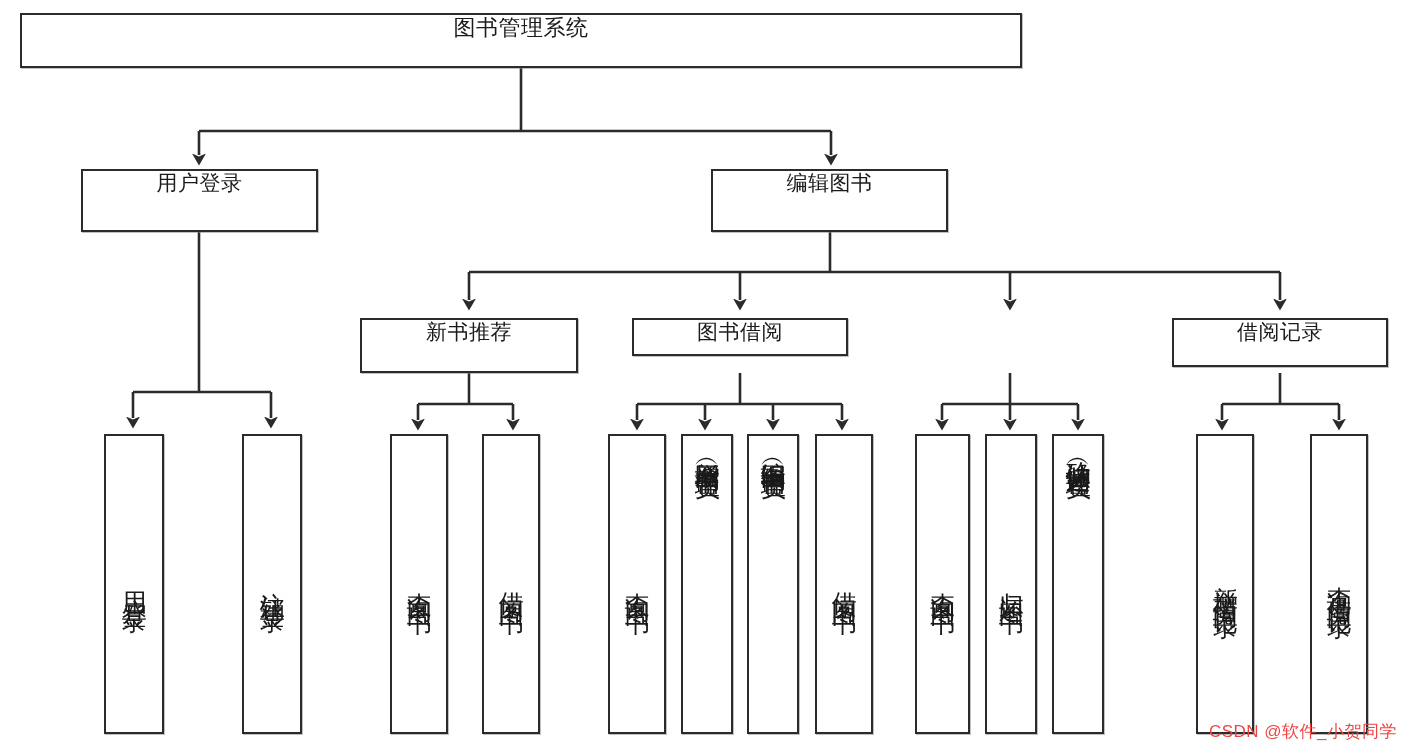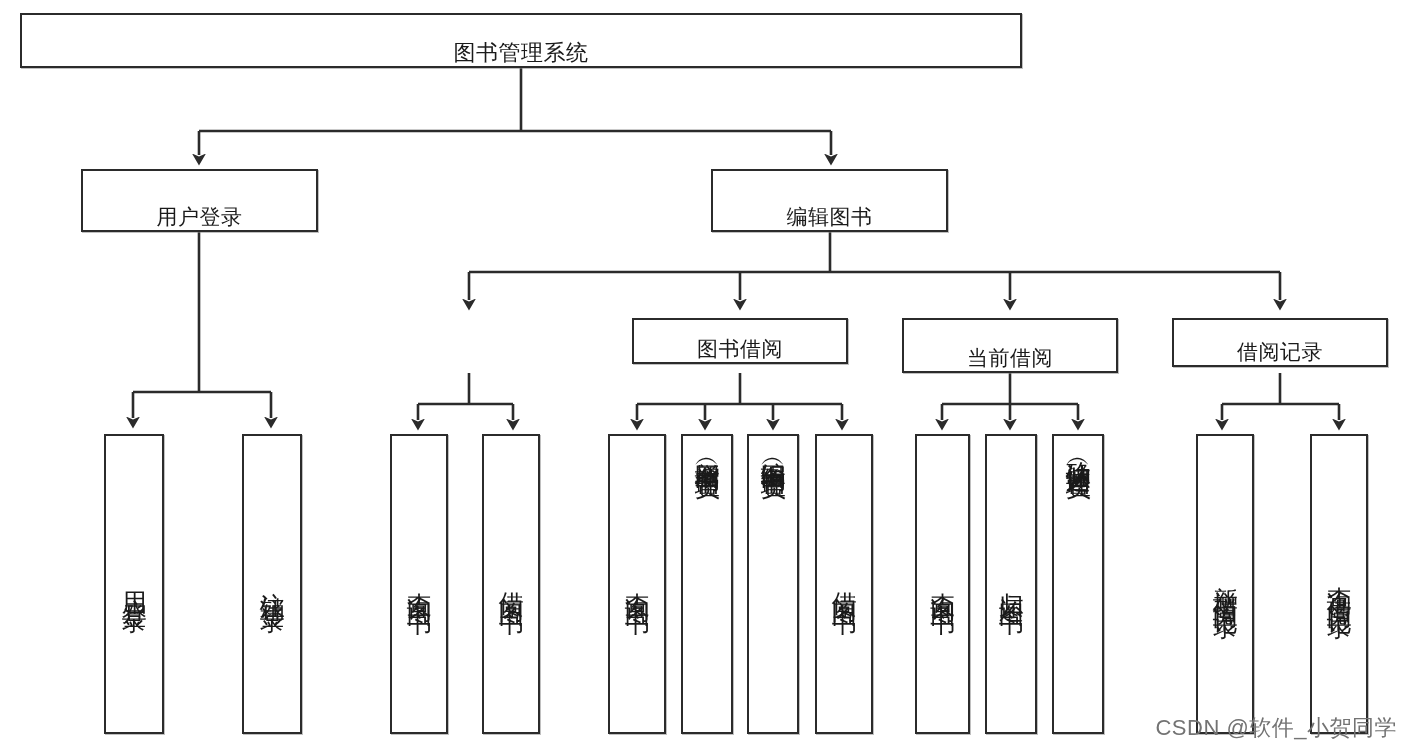--- a/index.html
+++ b/index.html
@@ -25,21 +25,21 @@
     height: 747px;
     pointer-events: none;
   }
   .node {
     position: absolute;
     box-sizing: border-box;
     background: #ffffff;
     border: 2px solid #2b2b2b;
     box-shadow: 1px 1px 0 0 rgba(140,140,140,0.55);
     display: flex;
-    align-items: flex-end;
+    align-items: flex-start;
     justify-content: center;
     color: #1a1a1a;
   }
   .node .label {
     text-align: center;
     line-height: 1.18;
     letter-spacing: 0.5px;
   }
   .node.horiz .label {
     writing-mode: horizontal-tb;
@@ -64,22 +64,22 @@
     align-items: center;
     padding-top: 0;
   }
   .node.vert.short .label {
     letter-spacing: 6px;
   }
   #watermark {
     position: absolute;
     right: 8px;
     bottom: 4px;
-    font-size: 22px;
-    color: #737373;
+    font-size: 17px;
+    color: #ef4444;
     letter-spacing: 0.5px;
     white-space: nowrap;
   }
 </style>
 </head>
 <body>
 
 <div id="canvas">
 
   <svg id="edges" viewBox="0 0 1405 747" xmlns="http://www.w3.org/2000/svg">
@@ -136,25 +136,25 @@
     <span class="label">图书管理系统</span>
   </div>
 
   <div class="node horiz" style="left:81px; top:169px; width:237px; height:63px;">
     <span class="label">用户登录</span>
   </div>
   <div class="node horiz" style="left:711px; top:169px; width:237px; height:63px;">
     <span class="label">编辑图书</span>
   </div>
 
-  <div class="node horiz" style="left:632px; top:318px; width:216px; height:46px;">
+  <div class="node horiz" style="left:360px; top:318px; width:218px; height:55px;">
+    <span class="label">新书推荐</span>
+  </div>
+  <div class="node horiz" style="left:632px; top:318px; width:216px; height:38px;">
     <span class="label">图书借阅</span>
-  </div>
-  <div class="node horiz" style="left:902px; top:318px; width:216px; height:55px;">
-    <span class="label">当前借阅</span>
   </div>
   <div class="node horiz" style="left:1172px; top:318px; width:216px; height:49px;">
     <span class="label">借阅记录</span>
   </div>
 
   <div class="node vert short" style="left:104px; top:434px; width:60px; height:300px;">
     <span class="label">用户登录</span>
   </div>
   <div class="node vert short" style="left:242px; top:434px; width:60px; height:300px;">
     <span class="label">注销登录</span>

